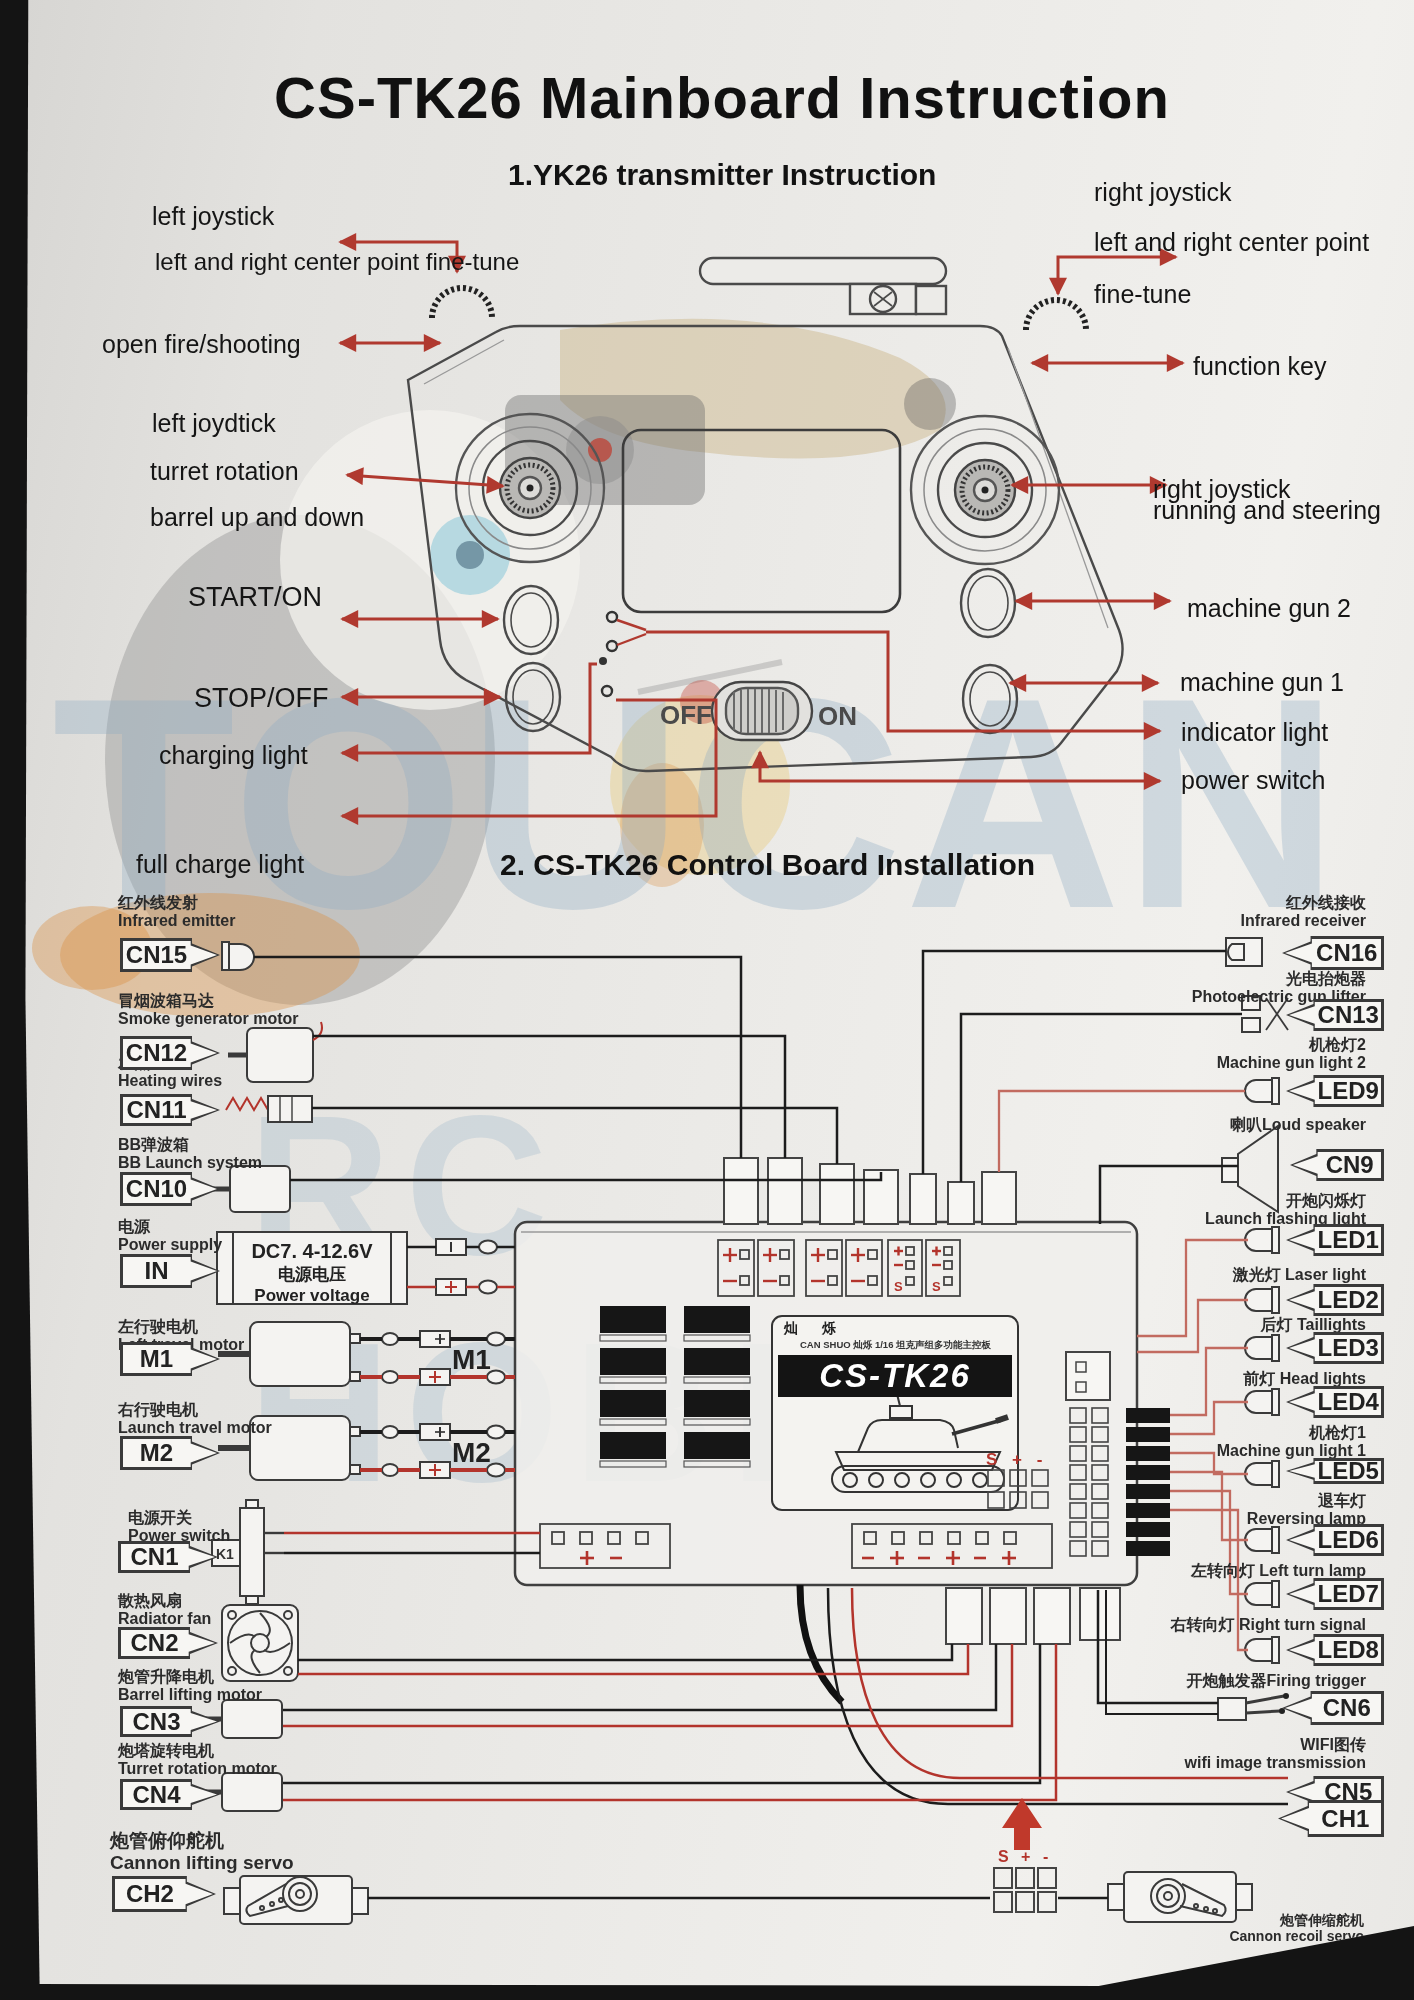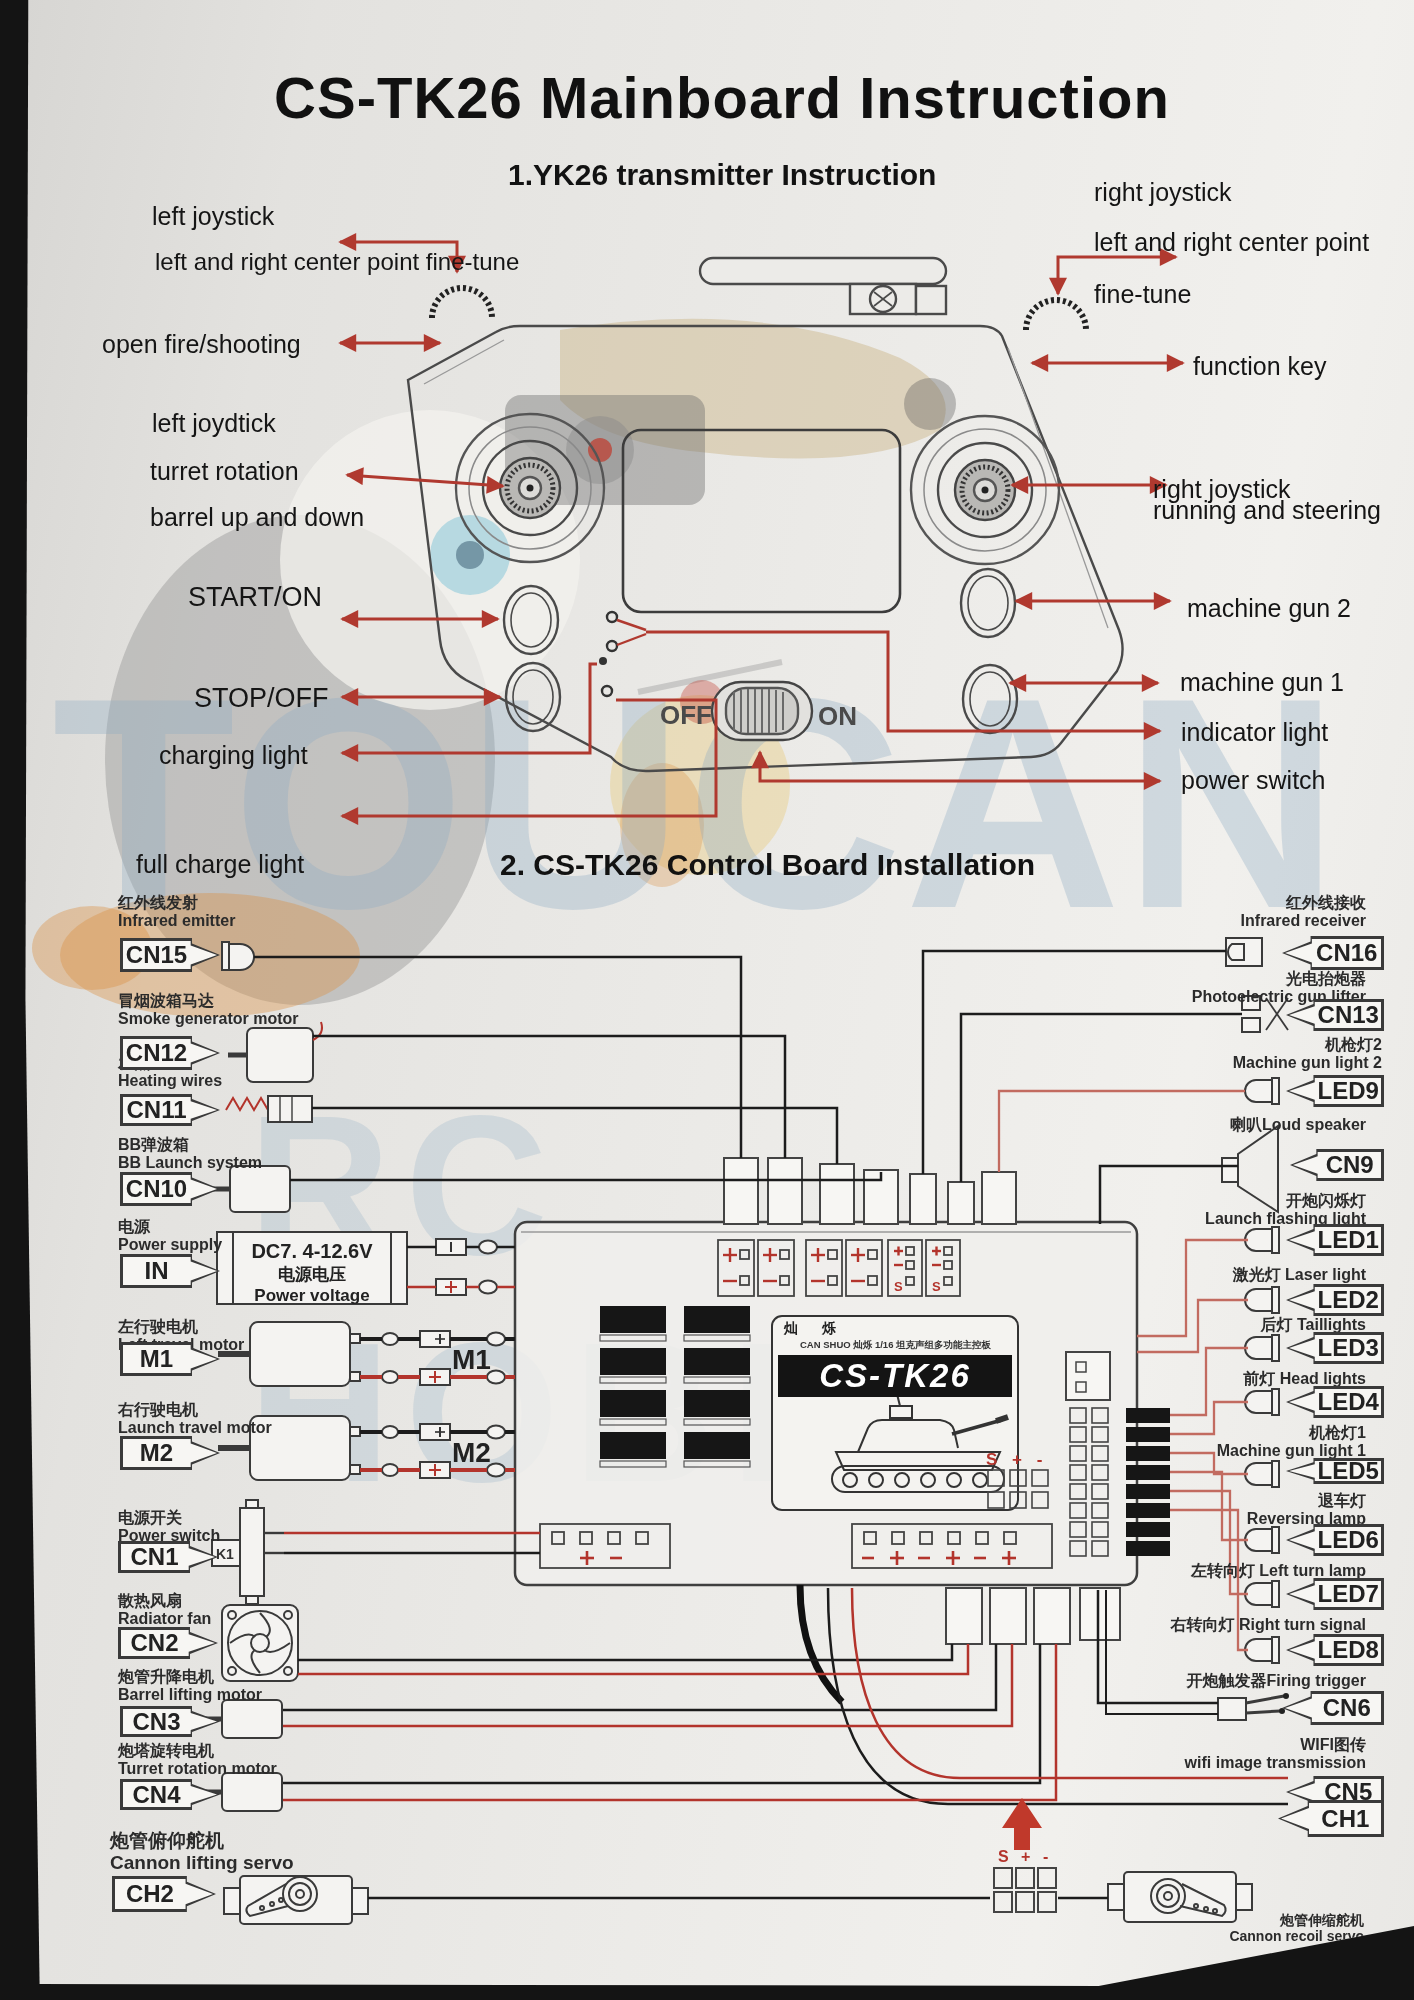--- a/index.html
+++ b/index.html
@@ -598,21 +598,21 @@
       <span>Power supply</span>
     </div>
   <div class="abs txt s2lab" style="left:118px;top:1318px;">
       <span>左行驶电机</span>
       <span>Left travel motor</span>
     </div>
   <div class="abs txt s2lab" style="left:118px;top:1401px;">
       <span>右行驶电机</span>
       <span>Launch travel motor</span>
     </div>
-  <div class="abs txt s2lab" style="left:118px;top:1509px;">
+  <div class="abs txt s2lab" style="left:128px;top:1509px;">
       <span>电源开关</span>
       <span>Power switch</span>
     </div>
   <div class="abs txt s2lab" style="left:118px;top:1592px;">
       <span>散热风扇</span>
       <span>Radiator fan</span>
     </div>
   <div class="abs txt s2lab" style="left:118px;top:1668px;">
       <span>炮管升降电机</span>
       <span>Barrel lifting motor</span>
@@ -627,21 +627,21 @@
     </div>
 
   <div class="abs txt s2lab rcol" style="right:48px;top:894px;">
       <span>红外线接收</span>
       <span>Infrared receiver</span>
     </div>
   <div class="abs txt s2lab rcol" style="right:48px;top:970px;">
       <span>光电抬炮器</span>
       <span>Photoelectric gun lifter</span>
     </div>
-  <div class="abs txt s2lab rcol" style="right:32px;top:1036px;margin-left:10px;">
+  <div class="abs txt s2lab rcol" style="right:48px;top:1036px;margin-left:10px;">
       <span>机枪灯2</span>
       <span>Machine gun light 2</span>
     </div>
   <div class="abs txt s2lab rcol inline" style="right:48px;top:1116px;"><span>喇叭</span><span>Loud speaker</span></div>
   <div class="abs txt s2lab rcol" style="right:48px;top:1192px;">
       <span>开炮闪烁灯</span>
       <span>Launch flashing light</span>
     </div>
   <div class="abs txt s2lab rcol inline" style="right:48px;top:1266px;"><span>激光灯</span> <span>Laser light</span></div>
   <div class="abs txt s2lab rcol inline" style="right:48px;top:1316px;"><span>后灯</span> <span>Taillights</span></div>

